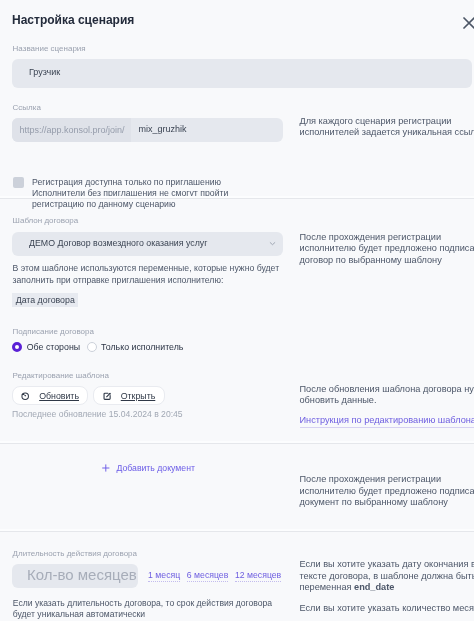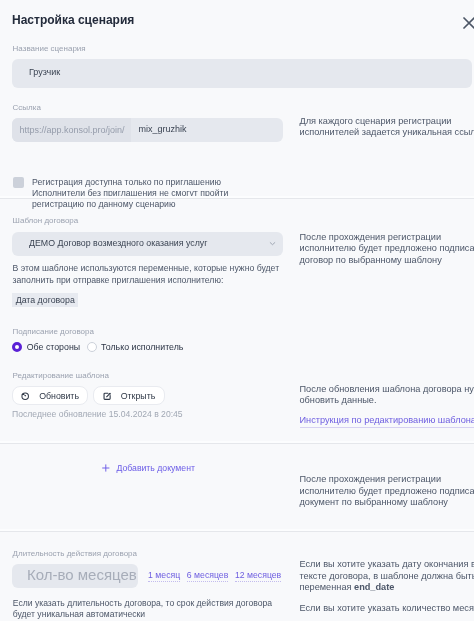--- a/index.html
+++ b/index.html
@@ -26,21 +26,21 @@
   .select .val{font-size:8.8px;}
 
   .sep{position:absolute;left:0;right:0;height:1px;background:#e5e7eb;}
   .sep::before{content:"";position:absolute;left:0;right:0;top:-2px;height:2px;background:#fcfdfe;}
 
   .chk{width:11px;height:11px;border-radius:2px;background:#ccd1da;}
   .chk-txt{font-size:8.7px;color:#4c5668;line-height:11px;white-space:nowrap;}
 
   .btn{display:inline-flex;align-items:center;justify-content:center;height:19px;
     border:1px solid #e9ebf0;border-radius:8px;background:#fff;font-size:8.8px;color:#2f3847;
-    box-sizing:border-box;}
+    box-sizing:border-box;text-decoration:underline;}
   .btn svg{margin-right:9.5px;display:block;flex:none;}
 
   .link{color:#6d5de0;font-size:9.2px;border-bottom:1px solid #d7d2f3;display:inline-block;padding-bottom:1px;}
   .radio-o{width:10px;height:10px;border-radius:50%;border:1.3px solid #ccd1da;box-sizing:border-box;background:#fff;flex:none;}
   .radio-on{width:10px;height:10px;border-radius:50%;border:3.2px solid #5b21d6;box-sizing:border-box;background:#fff;flex:none;}
   .chip{display:inline-block;background:#e7eaf0;border-radius:0;font-size:8.8px;
     color:#3b4453;padding:0 3.4px;height:14px;line-height:14.6px;}
   .prefix{font-size:9px;color:#959cab;background:#dfe2e9;height:100%;display:flex;
     align-items:center;padding:0 6.5px 0 7.5px;}
   .select{position:relative;}

